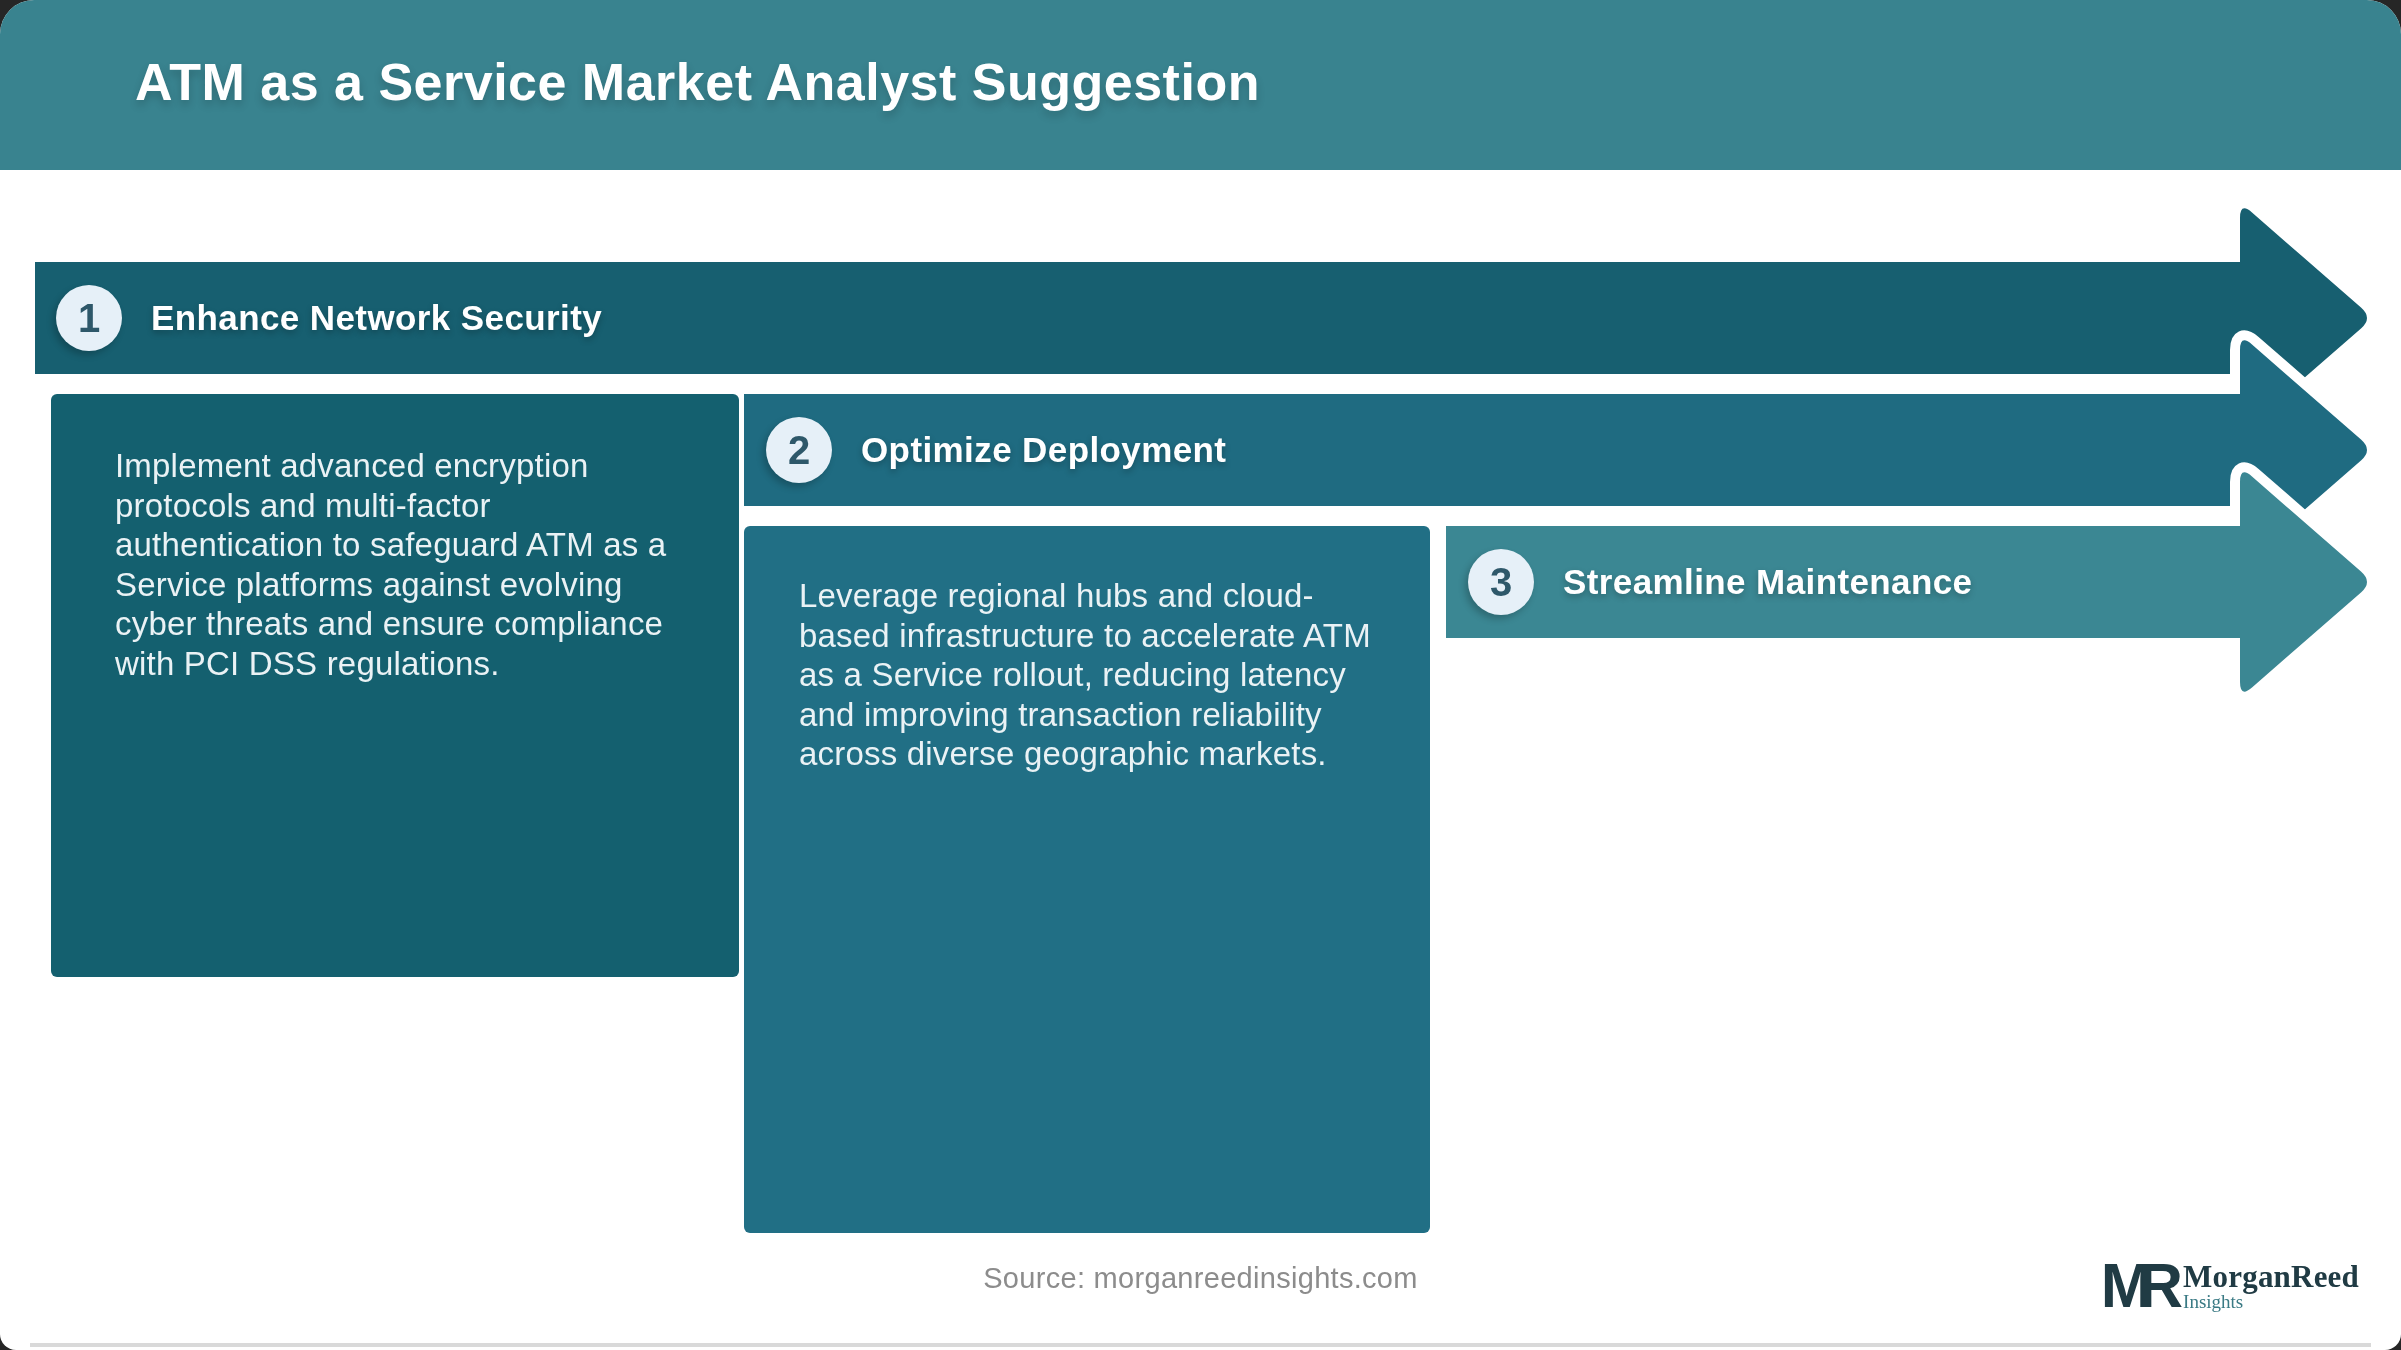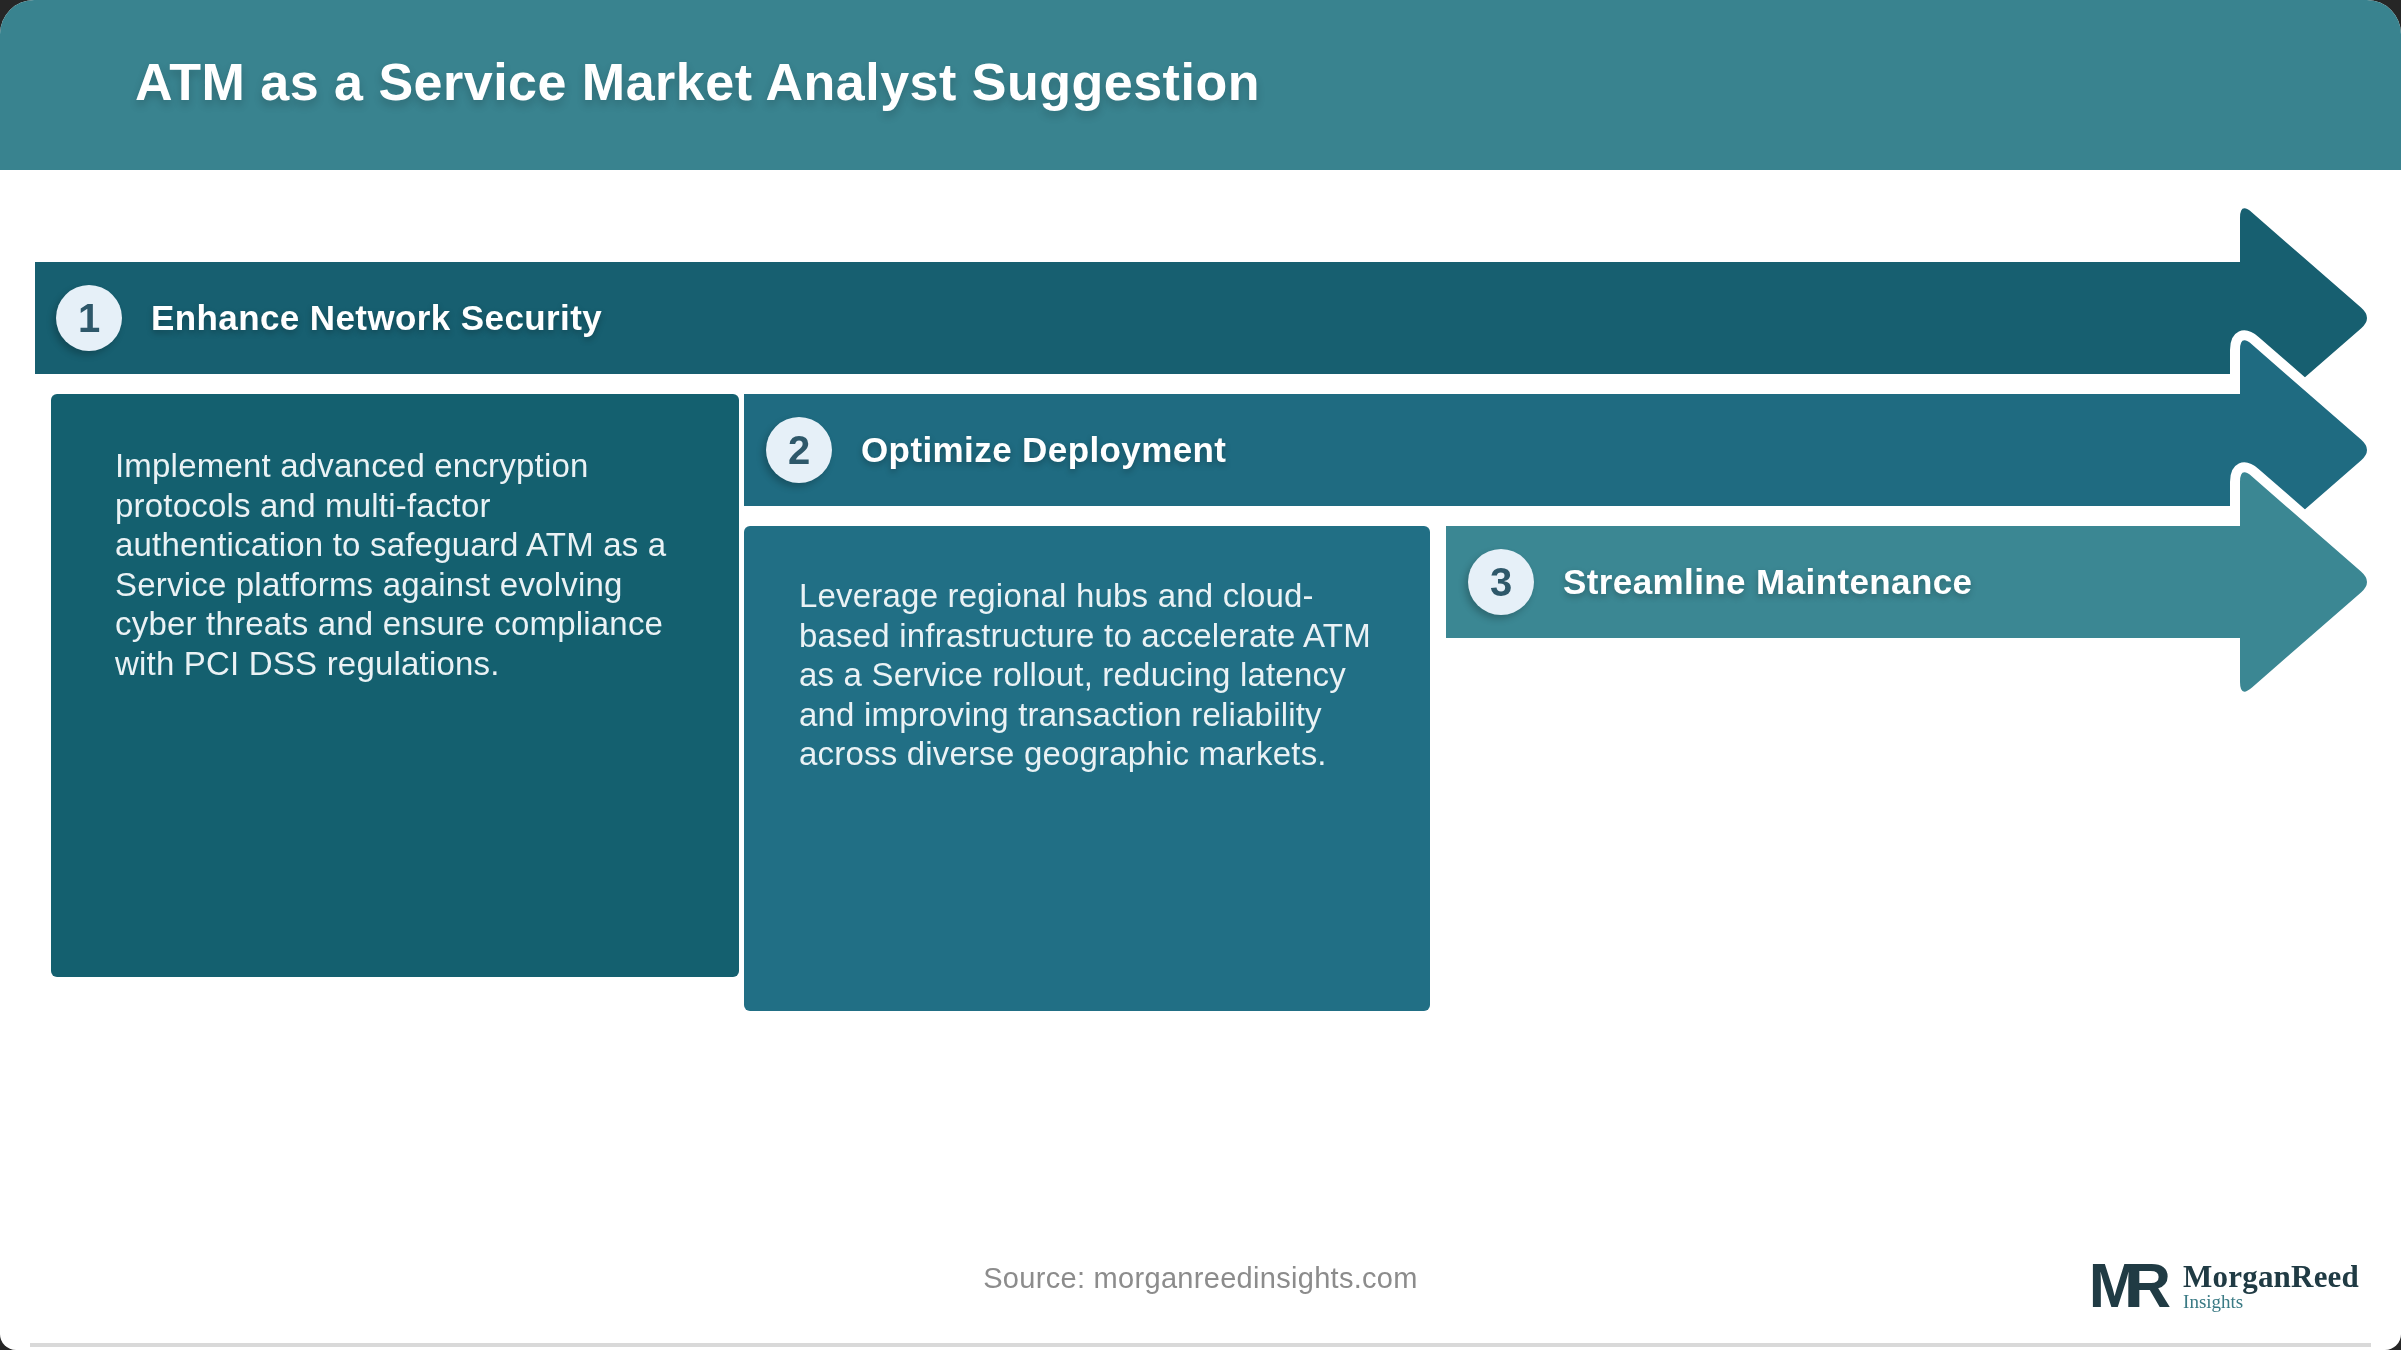--- a/index.html
+++ b/index.html
@@ -31,28 +31,28 @@
     display:flex;align-items:center;justify-content:center;flex:0 0 auto;
     color:var(--c-badge_text);font-size:40px;font-weight:700;
     box-shadow:-3px 4px 7px rgba(0,0,0,.22);
   }
   .step-heading{
     color:var(--c-heading_text);font-size:35px;font-weight:700;letter-spacing:.4px;
     text-shadow:0 3px 6px rgba(0,0,0,.25);white-space:nowrap;
   }
   .desc-box{position:absolute;border-radius:6px;box-sizing:border-box;}
   .desc-box.b1{left:35px;top:394px;width:688px;height:583px;background:var(--c-step1_box);padding:52px 58px 0 64px;margin-left:16px;}
-  .desc-box.b2{left:744px;top:526px;width:686px;height:485px;background:var(--c-step2_box);padding:50px 52px 0 55px;}
+  .desc-box.b2{left:744px;top:526px;width:686px;height:707px;background:var(--c-step2_box);padding:50px 52px 0 55px;}
   .desc-box.b3{left:1446px;top:658px;width:709px;height:583px;background:var(--c-step3_box);padding:38px 58px 0 61px;}
   .desc{color:var(--c-body_text);font-size:33px;line-height:39.5px;font-weight:400;letter-spacing:.2px;}
   .source{
     position:absolute;left:0;right:0;top:1262px;text-align:center;
     color:var(--c-source_text);font-size:29px;letter-spacing:.3px;
   }
-  .logo{position:absolute;right:42px;top:1255px;display:flex;align-items:center;gap:12px;}
+  .logo{position:absolute;right:42px;top:1255px;display:flex;align-items:center;gap:0;}
   .monogram{
     color:var(--c-logo_dark);font-size:62px;font-weight:700;letter-spacing:-14px;
     line-height:1;padding-right:14px;transform:scaleY(1.02);
   }
   .logo-text{display:flex;flex-direction:column;line-height:1.02;font-family:"Liberation Serif",serif;}
   .logo-name{color:var(--c-logo_dark);font-size:31px;font-weight:700;letter-spacing:.2px;}
   .logo-tagline{color:var(--c-logo_teal);font-size:19px;font-weight:400;}
   .bottom-rule{position:absolute;left:30px;right:30px;bottom:3px;height:4px;background:var(--c-rule);}
 </style>
 </head>

